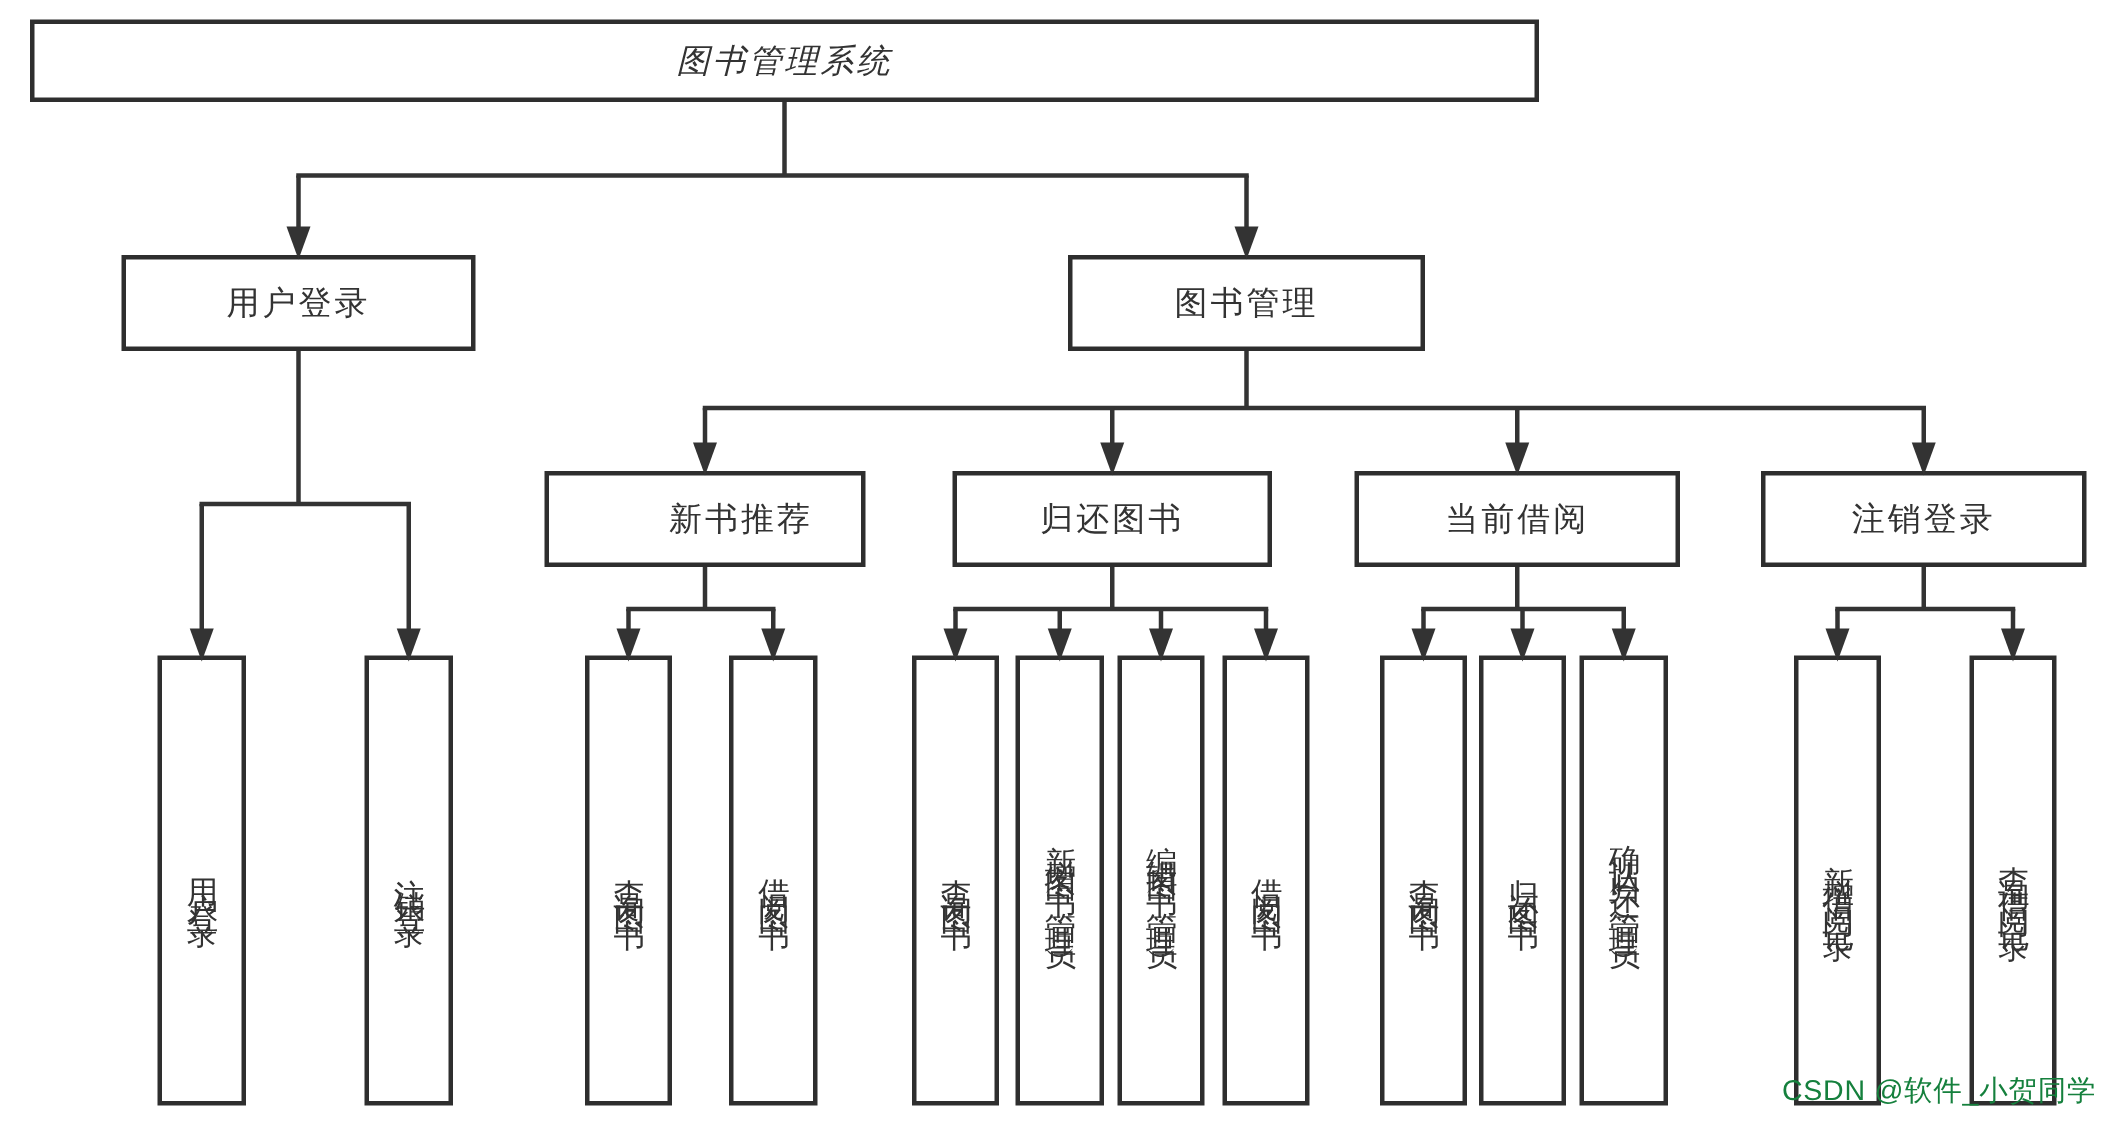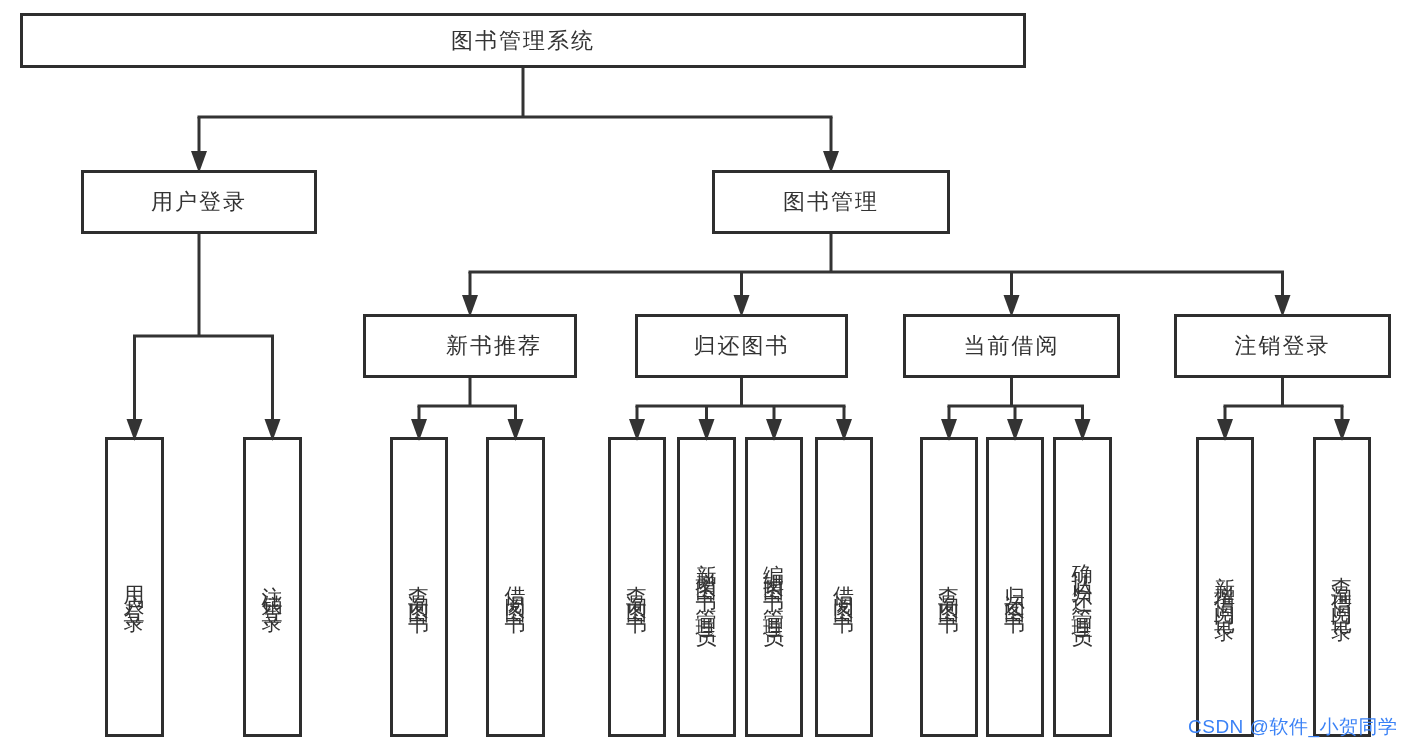--- a/index.html
+++ b/index.html
@@ -35,31 +35,31 @@
     z-index:2;
     pointer-events:none;
   }
   svg.wires line { stroke:#333333; stroke-width:3; }
   svg.wires polygon { fill:#333333; }
   .watermark {
     position:absolute;
     left:1188px; top:714px;
     z-index:3;
     font-size:19px;
-    color:#3b82f6;
+    color:#15803d;
     white-space:nowrap;
     letter-spacing:0.5px;
   }
 </style>
 </head>
 <body>
 
 <div class="stage">
 
-  <div class="node h" style="left:20px; top:13px; width:1006px; height:55px;">
+  <div class="node h" style="left:20px; top:13px; width:1006px; height:55px;font-style:italic;">
     <span>图书管理系统</span>
   </div>
 
   <div class="node h" style="left:81px; top:170px; width:236px; height:64px;">
     <span>用户登录</span>
   </div>
   <div class="node h" style="left:712px; top:170px; width:238px; height:64px;text-align:right;">
     <span>图书管理</span>
   </div>
 

